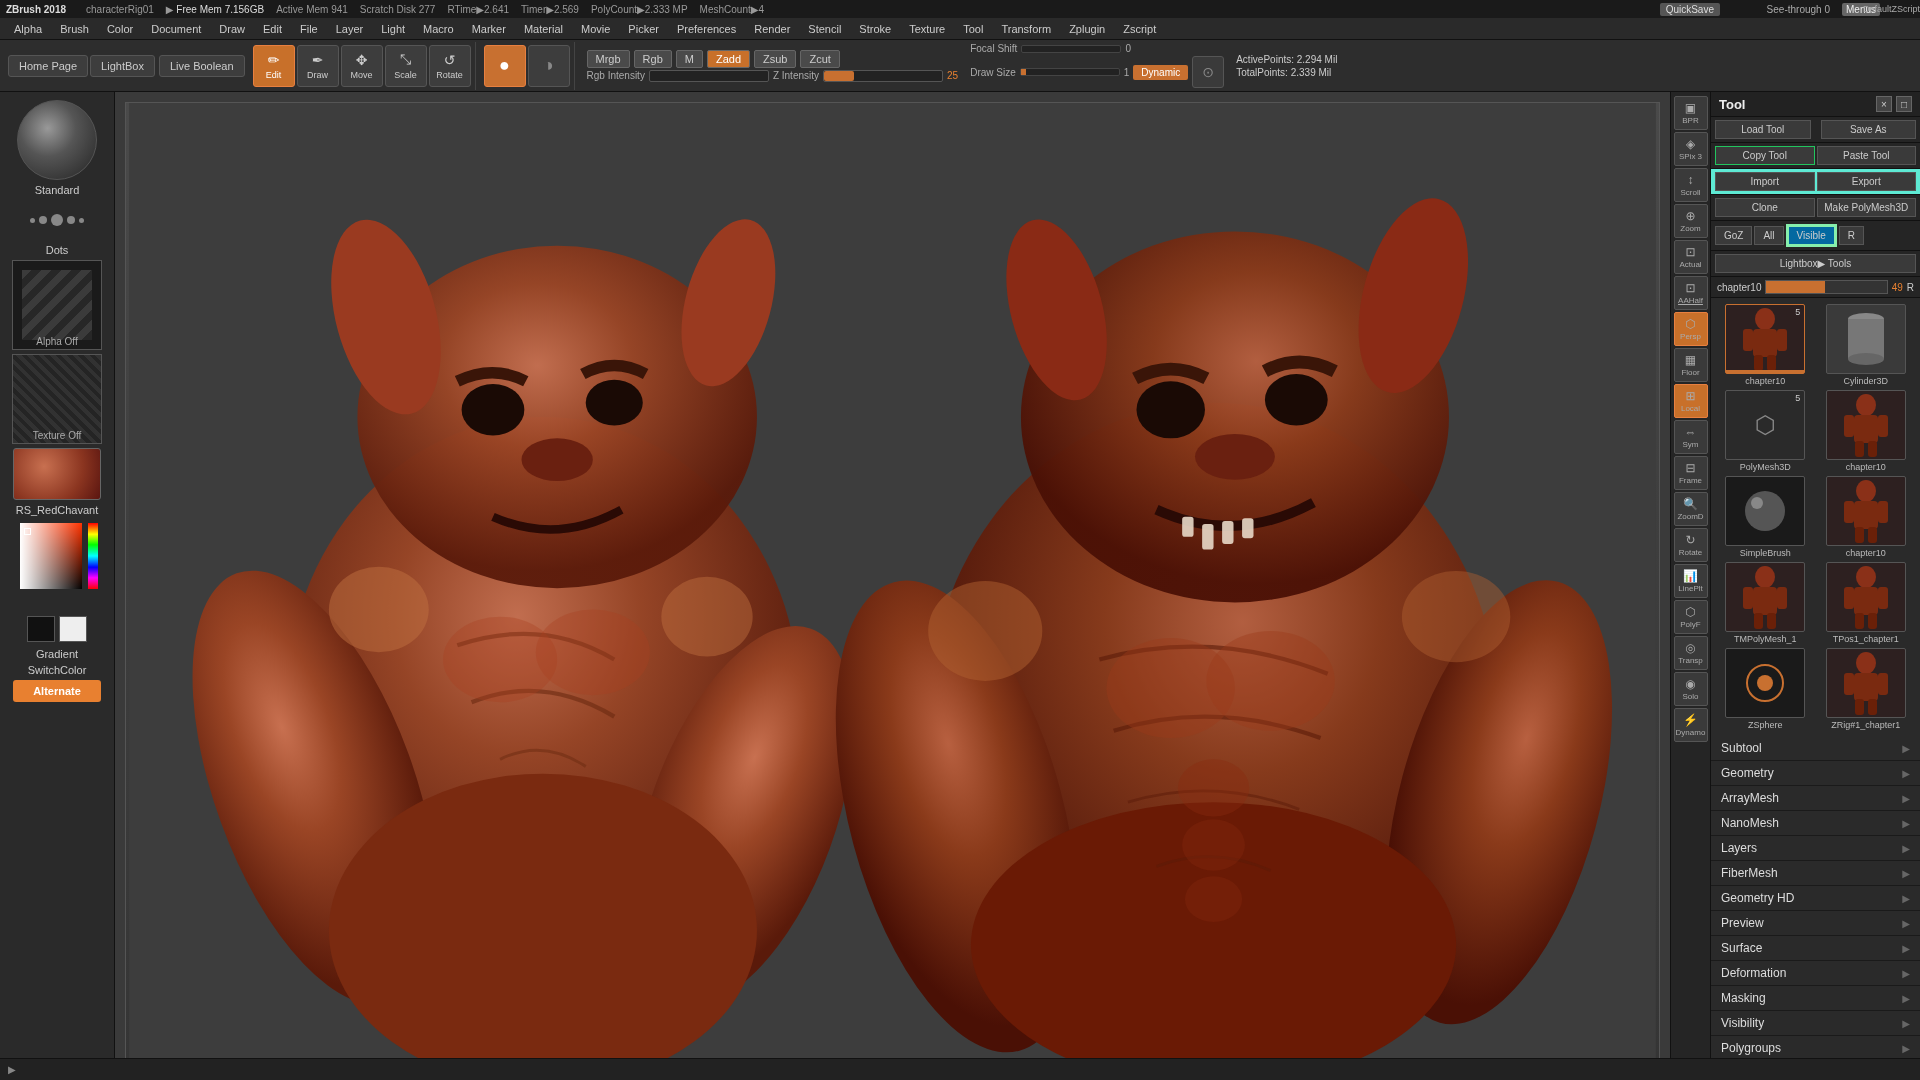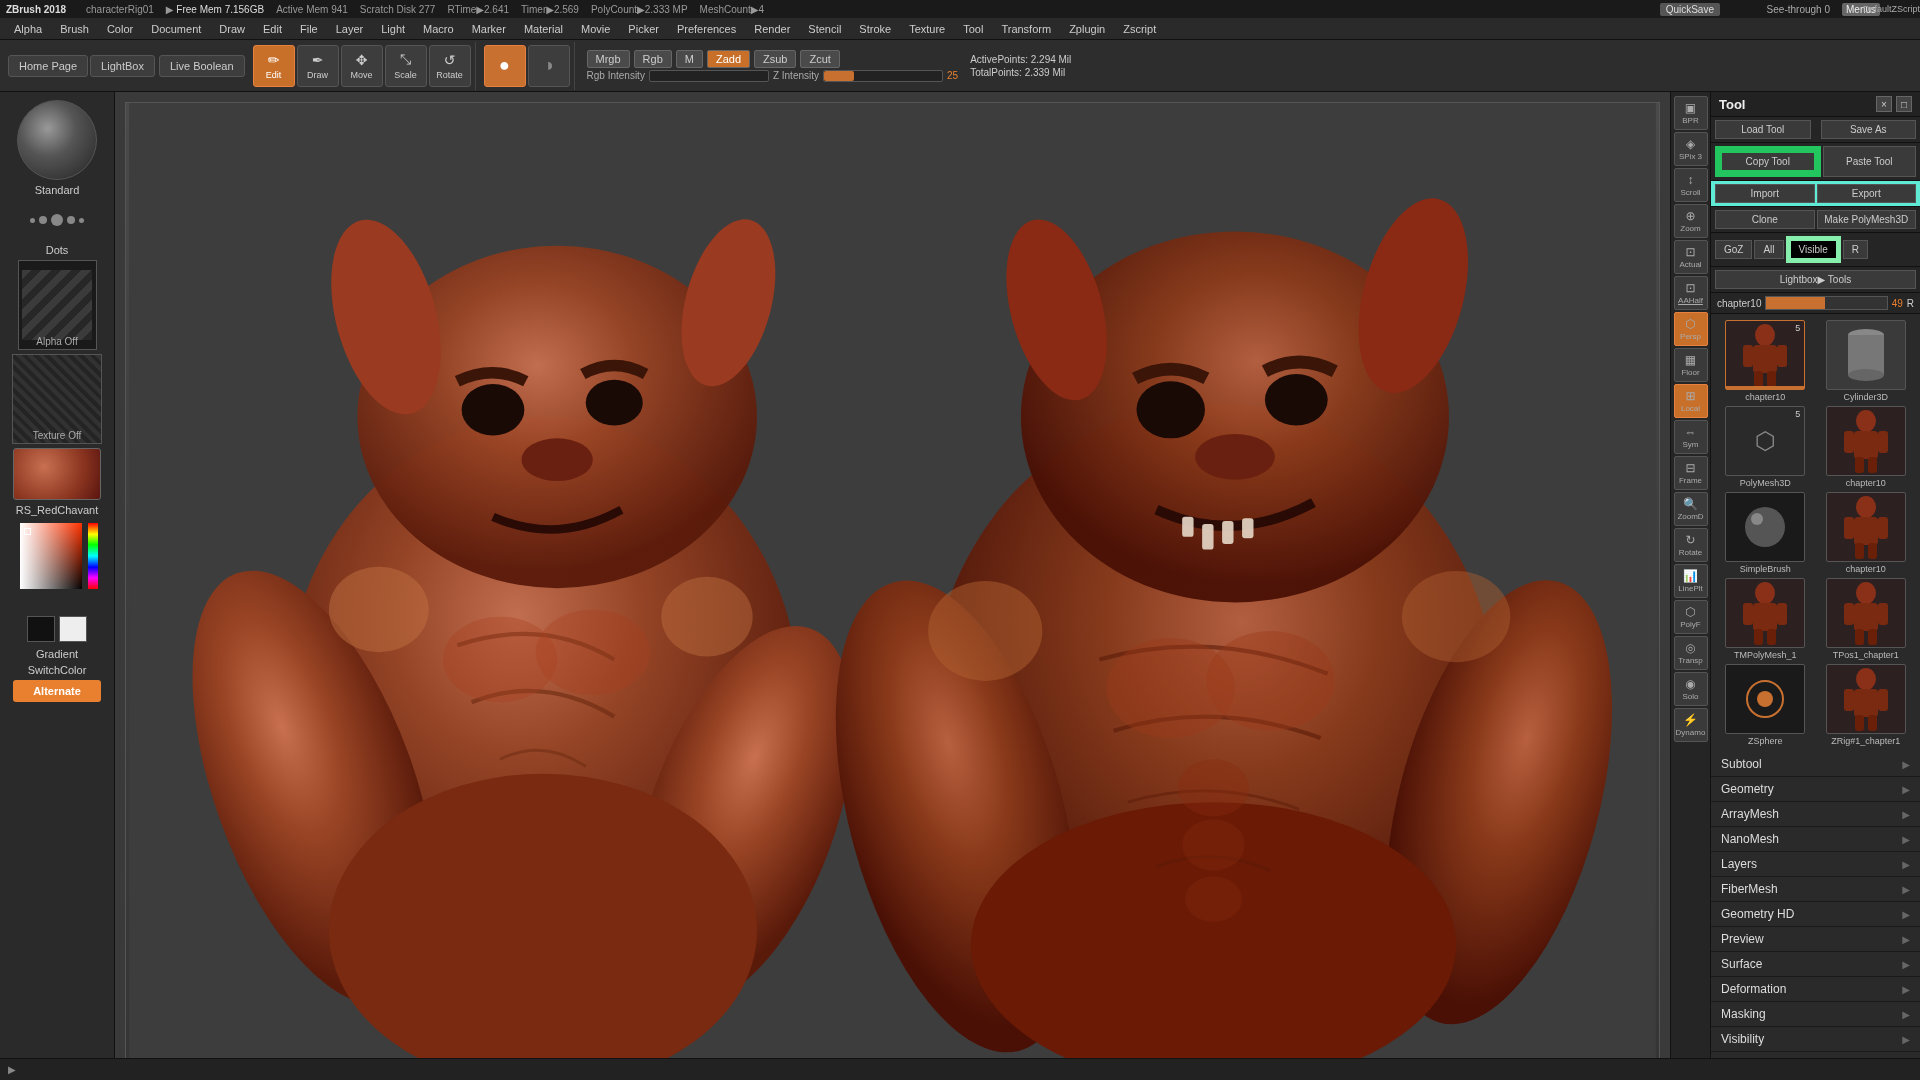--- a/index.html
+++ b/index.html
@@ -238,21 +238,21 @@
       gap: 4px;
     }
     .dot { 
       width: 8px; height: 8px; 
       background: #888; border-radius: 50%;
     }
     .dot.sm { width: 5px; height: 5px; }
     .dot.lg { width: 12px; height: 12px; }
 
     .alpha-preview {
-      width: 79px;
+      width: 90px;
       height: 90px;
       background: #1a1a1a;
       border: 1px solid #555;
       cursor: pointer;
       display: flex;
       align-items: center;
       justify-content: center;
       position: relative;
     }
     .alpha-text {
@@ -636,20 +636,38 @@
         <div class="z-slider-fill" style="width:0%"></div>
       </div>
       <span class="z-label">Z Intensity</span>
       <div class="z-slider">
         <div class="z-slider-fill" style="width:25%"></div>
       </div>
       <span style="color:#e88030; font-size:10px;">25</span>
     </div>
   </div>
 
+  <div class="focal-section">
+    <div class="focal-row">
+      <span>Focal Shift</span>
+      <div class="focal-slider"></div>
+      <span>0</span>
+    </div>
+    <div class="focal-row">
+      <span>Draw Size</span>
+      <div class="focal-slider">
+        <div style="width:5%; height:100%; background:#c87030;"></div>
+      </div>
+      <span>1</span>
+      <button class="dynamic-btn">Dynamic</button>
+      <div style="width:32px; height:32px; background:#3a3a3a; border:1px solid #555; border-radius:3px; display:flex; align-items:center; justify-content:center;">
+        <span style="font-size:14px; color:#888;">⊙</span>
+      </div>
+    </div>
+  </div>
 
   <div class="points-info">
     <div class="points-row">
       <span class="pts-label">ActivePoints: 2.294 Mil</span>
     </div>
     <div class="points-row">
       <span class="pts-label">TotalPoints: 2.339 Mil</span>
     </div>
   </div>
 </div>
@@ -897,35 +915,35 @@
             <div class="tool-icon-btn">×</div>
             <div class="tool-icon-btn">□</div>
           </div>
         </div>
 
         <div style="display:flex; gap:10px; padding:3px 4px; background:#252525; border-bottom:1px solid #111;">
           <button style="flex:1; padding:3px; background:#3a3a3a; border:1px solid #555; color:#ccc; font-size:10px; cursor:pointer;">Load Tool</button>
           <button style="flex:1; padding:3px; background:#3a3a3a; border:1px solid #555; color:#ccc; font-size:10px; cursor:pointer;">Save As</button>
         </div>
         <div style="display:flex; gap:2px; padding:3px 4px; background:#252525; border-bottom:1px solid #111;">
-          <button style="flex:1; padding:3px; background:#3a3a3a; border:7px solid #22c55e; color:#ccc; font-size:10px; cursor:pointer;">Copy Tool</button>
+          <button style="flex:1; padding:3px; background:#3a3a3a; border:1px solid #22c55e; color:#ccc; font-size:10px; cursor:pointer;">Copy Tool</button>
           <button style="flex:1; padding:3px; background:#3a3a3a; border:1px solid #555; color:#ccc; font-size:10px; cursor:pointer;">Paste Tool</button>
         </div>
         <div style="display:flex; gap:2px; padding:3px 4px; background:#5eead4; border-bottom:1px solid #111;align-items:flex-end;">
           <button style="flex:1; padding:3px; background:#3a3a3a; border:1px solid #555; color:#ccc; font-size:10px; cursor:pointer;">Import</button>
           <button style="flex:1; padding:3px; background:#3a3a3a; border:1px solid #555; color:#ccc; font-size:10px; cursor:pointer;">Export</button>
         </div>
         <div style="display:flex; gap:2px; padding:3px 4px; background:#252525; border-bottom:1px solid #111;">
           <button style="flex:1; padding:3px; background:#3a3a3a; border:1px solid #555; color:#ccc; font-size:10px; cursor:pointer;">Clone</button>
           <button style="flex:1; padding:3px; background:#3a3a3a; border:1px solid #555; color:#ccc; font-size:10px; cursor:pointer;">Make PolyMesh3D</button>
         </div>
         <div style="display:flex; gap:2px; padding:3px 4px; background:#252525; border-bottom:1px solid #111; align-items:center;">
           <button style="padding:3px 8px; background:#3a3a3a; border:1px solid #555; color:#ccc; font-size:10px; cursor:pointer;">GoZ</button>
           <button style="padding:3px 8px; background:#3a3a3a; border:1px solid #555; color:#ccc; font-size:10px; cursor:pointer;">All</button>
-          <button style="padding:3px 8px; background:#000000; border:5px solid #86efac; color:#ccc; font-size:10px; cursor:pointer;">Visible</button>
+          <button style="padding:3px 8px; background:#0369a1; border:3px solid #86efac; color:#ccc; font-size:10px; cursor:pointer;">Visible</button>
           <button style="padding:3px 8px; background:#3a3a3a; border:1px solid #555; color:#ccc; font-size:10px; cursor:pointer;">R</button>
         </div>
 
         <div style="display:flex; gap:2px; padding:3px 4px; background:#252525; border-bottom:1px solid #111; align-items:center;">
           <button style="flex:1; padding:3px; background:#3a3a3a; border:1px solid #555; color:#ccc; font-size:10px; cursor:pointer;">Lightbox▶ Tools</button>
         </div>
 
         <div style="display:flex; gap:4px; padding:3px 6px; background:#252525; border-bottom:1px solid #111; align-items:center;">
           <span style="font-size:10px; color:#ccc;">chapter10</span>
           <div style="flex:1; background:#333; border:1px solid #555; height:14px; position:relative;">

